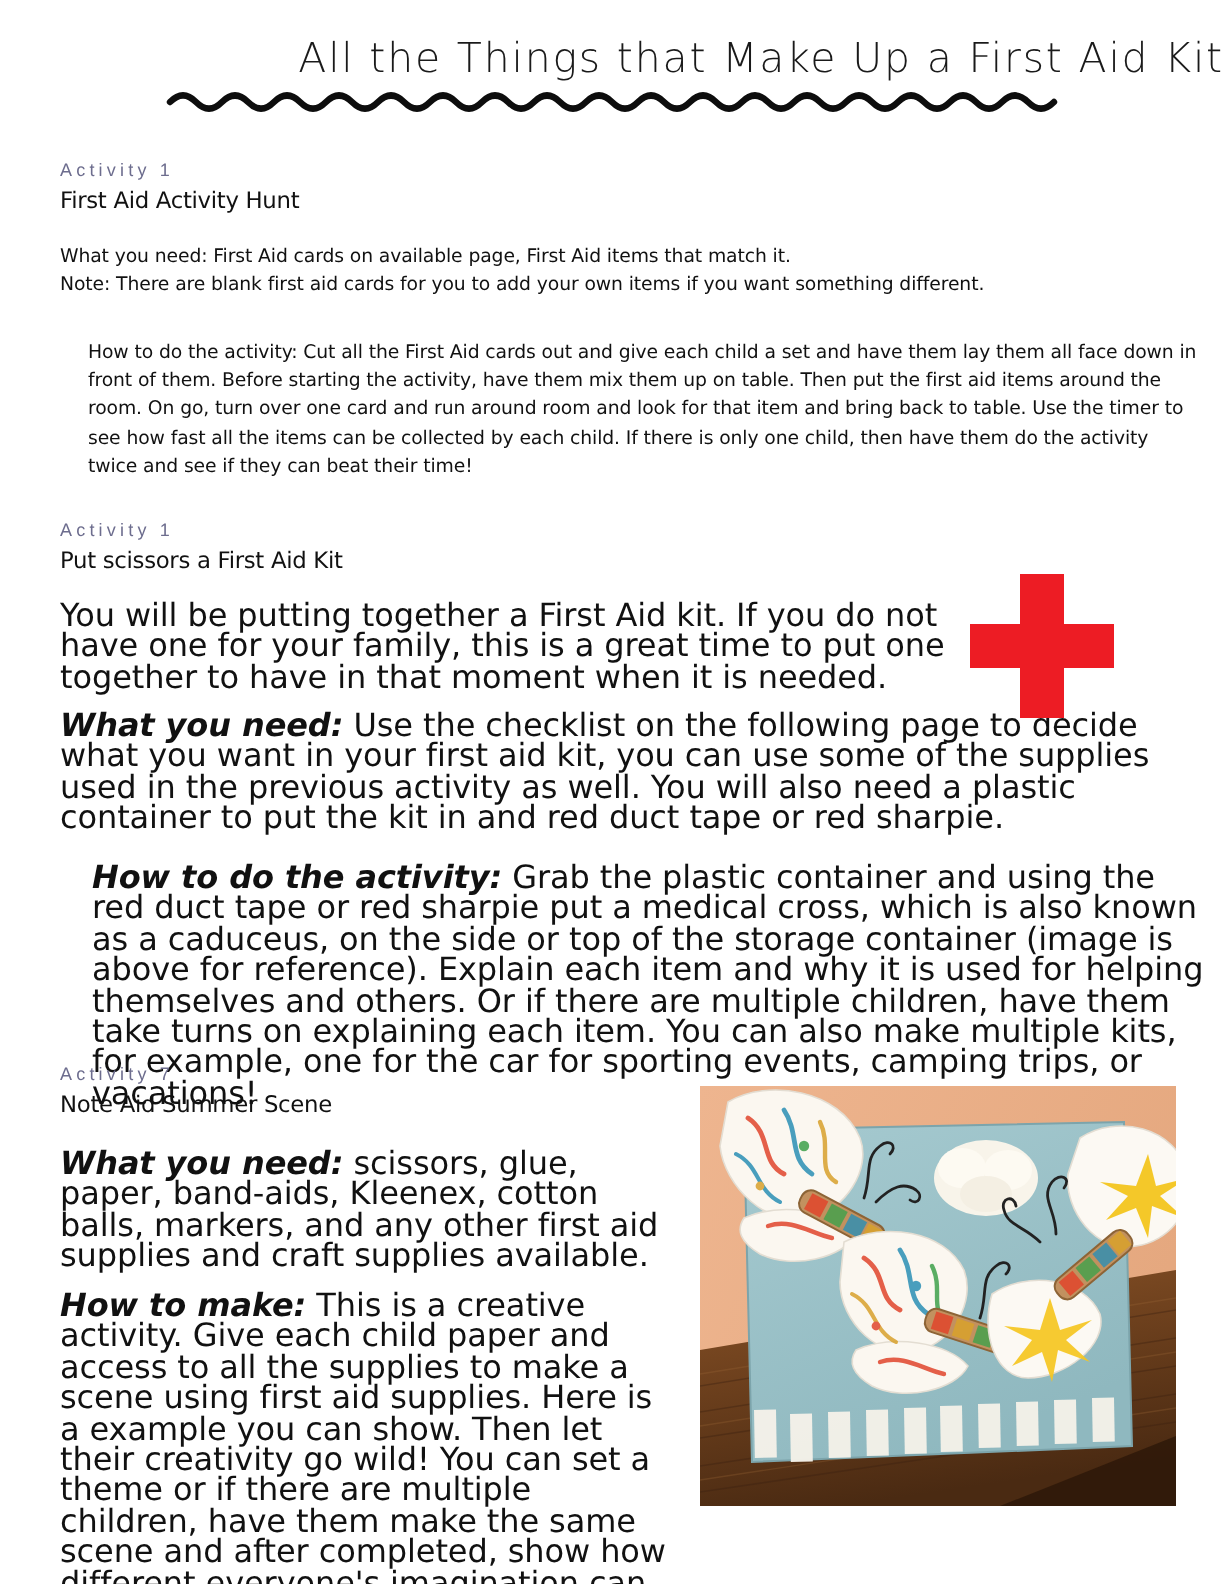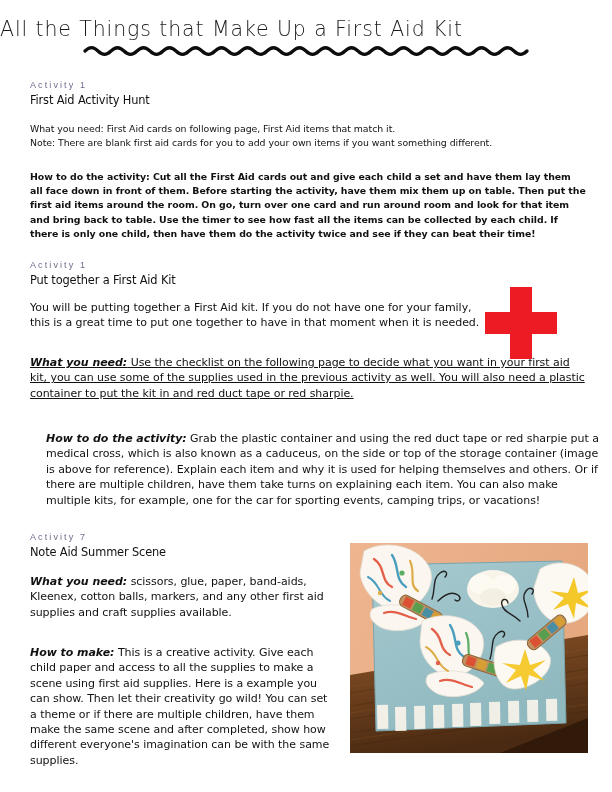--- a/index.html
+++ b/index.html
@@ -22,21 +22,21 @@
     height: 792px;
     background: #ffffff;
   }
 
   
   .title-block {
     position: absolute;
     left: 0;
     top: 18px;
     width: 612px;
-    text-align: left;
+    text-align: right;
   }
   .doc-title {
     font-family: "DejaVu Sans", sans-serif;
     font-weight: 300;
     font-size: 20.5px;
     letter-spacing: 0.9px;
     color: #1a1a1a;
     white-space: nowrap;
     line-height: 1.1;
   }
@@ -66,38 +66,38 @@
   
   .para {
     font-family: "DejaVu Sans", sans-serif;
     font-size: 9.4px;
     line-height: 14.2px;
     color: #111111;
     letter-spacing: -0.05px;
     text-align: left;
   }
   .para.big {
-    font-size: 11px;
+    font-size: 16px;
     line-height: 15.4px;
   }
   .lead {
     font-style: italic;
     font-weight: bold;
   }
 
   
   .blk { position: absolute; }
 
   #act1-head { left: 30px; top: 80px; }
   #act1-p1   { left: 30px; top: 122px; width: 556px; }
-  #act1-p2   { left: 30px; top: 170px; width: 556px; font-weight: bold; }
+  #act1-p2   { left: 44px; top: 170px; width: 556px; }
 
   #act2-head { left: 30px; top: 260px; }
   #act2-p1   { left: 30px; top: 300px; width: 455px; }
-  #act2-p2   { left: 30px; top: 355px; width: 556px; text-decoration: underline; }
+  #act2-p2   { left: 30px; top: 355px; width: 556px; }
   #act2-p3   { left: 46px; top: 431px; width: 556px; }
 
   #act3-head { left: 30px; top: 532px; }
   #act3-p1   { left: 30px; top: 574px; width: 300px; }
   #act3-p2   { left: 30px; top: 645px; width: 305px; }
 
   
   #red-cross {
     left: 483px;
     top: 285px;
@@ -127,28 +127,28 @@
         <path d="M2,8 Q8.5,1.5 15,8 T28,8 T41,8 T54,8 T67,8 T80,8 T93,8 T106,8 T119,8 T132,8 T145,8 T158,8 T171,8 T184,8 T197,8 T210,8 T223,8 T236,8 T249,8 T262,8 T275,8 T288,8 T301,8 T314,8 T327,8 T340,8 T353,8 T366,8 T379,8 T392,8 T405,8 T418,8 T431,8 T444,8" fill="none" stroke="#0d0d0d" stroke-width="3.2" stroke-linecap="round"></path>
       </svg>
     </div>
   </div>
 
   <div class="blk" id="act1-head">
     <div class="activity-label">Activity 1</div>
     <div class="activity-name">First Aid Activity Hunt</div>
   </div>
 
-  <div class="blk para" id="act1-p1" style="white-space:pre-line;">What you need: First Aid cards on following page, First Aid items that match it.
+  <div class="blk para" id="act1-p1" style="white-space:pre-line;">What you need: First Aid cards on available page, First Aid items that match it.
 Note: There are blank first aid cards for you to add your own items if you want something different.</div>
 
   <div class="blk para" id="act1-p2">How to do the activity: Cut all the First Aid cards out and give each child a set and have them lay them all face down in front of them. Before starting the activity, have them mix them up on table. Then put the first aid items around the room.  On go,   turn over one card and run around room and look for that item and bring back to table. Use the timer to see how fast all the items can be collected by each child. If there is only one child, then have them do the activity twice and see if they can beat their time!</div>
 
   <div class="blk" id="act2-head">
     <div class="activity-label">Activity 1</div>
-    <div class="activity-name">Put together a First Aid Kit</div>
+    <div class="activity-name">Put scissors a First Aid Kit</div>
   </div>
 
   <div class="blk para big" id="act2-p1">You will be putting together a First Aid kit. If you do not have one for your family, this is a great time to put one together to have in that moment when it is needed.</div>
 
   <div class="blk para big" id="act2-p2"><span class="lead">What you need:</span><span> Use the checklist on the following page to decide what you want in your first aid kit, you can use some of the supplies used in the previous activity as well. You will also need a plastic container to put the kit in and red duct tape or red sharpie.</span></div>
 
   <div class="blk para big" id="act2-p3"><span class="lead">How to do the activity:</span><span> Grab the plastic container and using the red duct tape or red sharpie put a medical cross, which is also known as a caduceus, on the side or top of the storage container (image is above for reference). Explain each item and why it is used for helping themselves and others. Or if there are multiple children, have them take turns on explaining each item.  You can also make multiple kits, for example, one for the car for sporting events, camping trips, or vacations!</span></div>
 
   <div class="blk" id="red-cross">
     <svg width="76" height="76" viewBox="0 0 76 76" aria-hidden="true">

